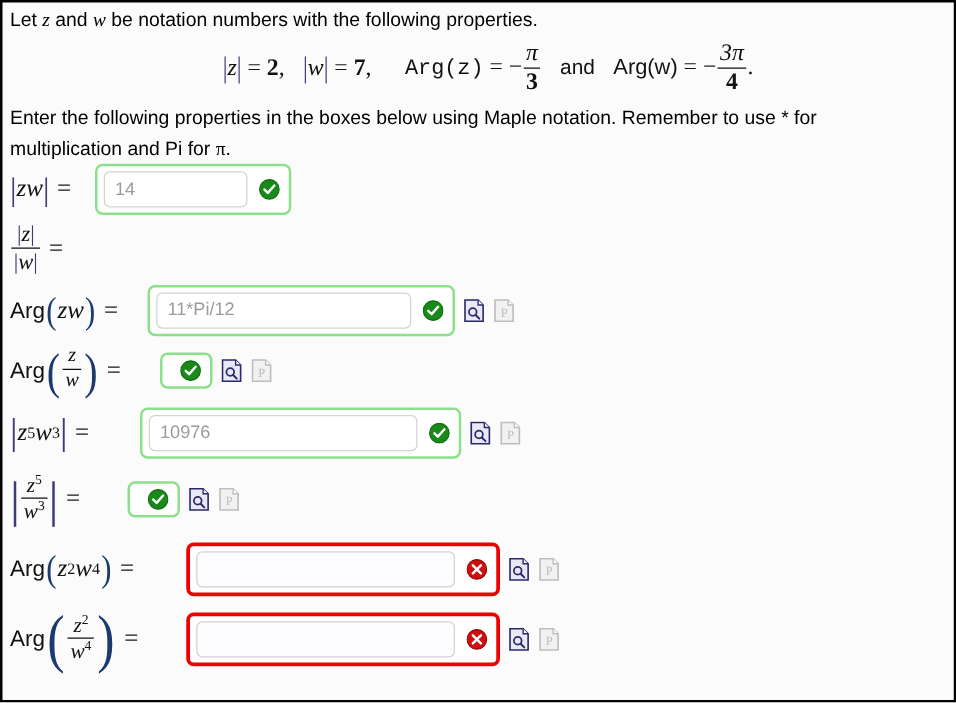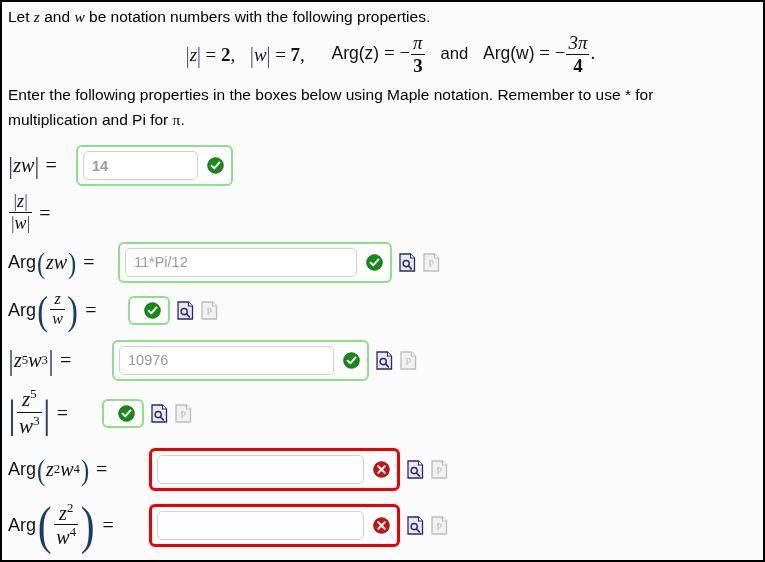--- a/index.html
+++ b/index.html
@@ -185,40 +185,40 @@
 <div id="page">
   <div class="inner">
 
     <p class="prose"><span>Let </span><span class="mathtext">z</span><span> and </span><span class="mathtext">w</span><span> be notation numbers with the following properties.</span></p>
 
     <div class="display-eq">
       <span class="grp"><span class="bar">|</span><span class="it">z</span><span class="bar">|</span><span class="up">&nbsp;</span><span class="up">=</span><span class="up">&nbsp;</span><span class="bold-num">2</span><span class="up">,</span></span><span class="gap-sm"></span>
 
       <span class="grp"><span class="bar">|</span><span class="it">w</span><span class="bar">|</span><span class="up">&nbsp;</span><span class="up">=</span><span class="up">&nbsp;</span><span class="bold-num">7</span><span class="up">,</span></span><span class="gap-md"></span>
 
-      <span class="grp"><span class="up" style="font-family:Liberation Sans, sans-serif;font-size:0.92em">Arg(z)</span><span class="up">&nbsp;</span><span class="up">=</span><span class="up">&nbsp;</span><span class="up">−</span><span class="frac"><span class="num it">π</span><span class="den bold-num">3</span></span></span><span class="gap-sm"></span>
+      <span class="grp"><span class="up" style="font-family:Liberation Mono, monospace;font-size:0.92em">Arg(z)</span><span class="up">&nbsp;</span><span class="up">=</span><span class="up">&nbsp;</span><span class="up">−</span><span class="frac"><span class="num it">π</span><span class="den bold-num">3</span></span></span><span class="gap-sm"></span>
 
       <span class="up" style="font-family:'Liberation Sans',sans-serif;font-size:0.88em">and</span><span class="gap-sm"></span>
 
       <span class="grp"><span class="up" style="font-family:'Liberation Sans',sans-serif;font-size:0.92em">Arg(w)</span><span class="up">&nbsp;</span><span class="up">=</span><span class="up">&nbsp;</span><span class="up">−</span><span class="frac"><span class="num it">3π</span><span class="den bold-num">4</span></span><span class="up">.</span></span>
     </div>
 
     <p class="prose">Enter the following properties in the boxes below using Maple notation.  Remember to use * for</p>
-    <p class="prose" style="margin-bottom:14px"><span>multiplication and Pi for </span><span class="mathtext" style="font-style:normal">π</span><span>.</span></p>
+    <p class="prose" style="margin-bottom:0"><span>multiplication and Pi for </span><span class="mathtext" style="font-style:normal">π</span><span>.</span></p>
 
     <div class="row">
       <div class="row-label" style="width:68px">
         <span class="tallbar" style="font-size:26px">|</span>
           <span class="it">z</span>
           <span class="it">w</span>
           <span class="tallbar" style="font-size:26px">|</span>
           <span class="eqsign">=</span>
       </div>
       <div class="answer-wrap correct">
-        <input class="ans-input" type="text" readonly="" style="width: 115px; font-weight: bold;" placeholder="14">
+        <input class="ans-input" type="text" readonly="" style="width: 115px;" placeholder="14">
         <svg class="status-icon" viewBox="0 0 20 20">
           <circle cx="10" cy="10" r="9.2" fill="#198a19"></circle>
           <circle cx="10" cy="10" r="9.2" fill="none" stroke="#0c6b0c" stroke-width="1"></circle>
           <path d="M5.4 10.2 L8.6 13.3 L14.7 6.4" fill="none" stroke="#ffffff" stroke-width="2.3" stroke-linecap="round" stroke-linejoin="round"></path>
         </svg>
       </div>
     </div>
 
     <div class="row" style="min-height:54px">
       <div class="row-label" style="width:68px">
@@ -233,21 +233,21 @@
     <div class="row" style="min-height:44px">
       <div class="row-label" style="width:110px">
         <span class="fnname">Arg</span>
           <span class="paren-small">(</span>
           <span class="it">z</span>
           <span class="it">w</span>
           <span class="paren-small">)</span>
           <span class="eqsign">=</span>
       </div>
       <div class="answer-wrap correct">
-        <input class="ans-input" type="text" readonly="" style="width: 232px;" placeholder="11*Pi/12">
+        <input class="ans-input" type="text" readonly="" style="width: 204px;" placeholder="11*Pi/12">
         <svg class="status-icon" viewBox="0 0 20 20">
           <circle cx="10" cy="10" r="9.2" fill="#198a19"></circle>
           <circle cx="10" cy="10" r="9.2" fill="none" stroke="#0c6b0c" stroke-width="1"></circle>
           <path d="M5.4 10.2 L8.6 13.3 L14.7 6.4" fill="none" stroke="#ffffff" stroke-width="2.3" stroke-linecap="round" stroke-linejoin="round"></path>
         </svg>
       </div>
       <div class="tool-icons">
         <svg class="tool-icon" viewBox="0 0 17 19">
           <path d="M1 1 H11.5 L15.5 5 V18 H1 Z" fill="#e8e8f6" stroke="#2a2a6a" stroke-width="1.3"></path>
           <path d="M11.5 1 V5 H15.5" fill="#ffffff" stroke="#2a2a6a" stroke-width="1.1"></path>
@@ -324,21 +324,21 @@
           <path d="M1 1 H11.5 L15.5 5 V18 H1 Z" fill="#f1f1f1" stroke="#bdbdbd" stroke-width="1.3"></path>
           <path d="M11.5 1 V5 H15.5" fill="#ffffff" stroke="#bdbdbd" stroke-width="1.1"></path>
           <text x="8.3" y="14.4" font-family="Liberation Serif, serif" font-size="10" fill="#bdbdbd" text-anchor="middle">P</text>
         </svg>
       </div>
     </div>
 
     <div class="row" style="min-height:58px">
       <div class="row-label" style="width:94px">
         <span class="tallbar" style="font-size:40px">|</span>
-          <span class="frac" style="font-size:21px">
+          <span class="frac" style="font-size:17px">
             <span class="num"><span class="it">z</span><sup class="exp">5</sup></span>
             <span class="den"><span class="it">w</span><sup class="exp">3</sup></span>
           </span>
           <span class="tallbar" style="font-size:40px">|</span>
           <span class="eqsign">=</span>
       </div>
       <div class="answer-wrap correct">
         <svg class="status-icon" viewBox="0 0 20 20">
           <circle cx="10" cy="10" r="9.2" fill="#198a19"></circle>
           <circle cx="10" cy="10" r="9.2" fill="none" stroke="#0c6b0c" stroke-width="1"></circle>
@@ -391,21 +391,21 @@
           <path d="M11.5 1 V5 H15.5" fill="#ffffff" stroke="#bdbdbd" stroke-width="1.1"></path>
           <text x="8.3" y="14.4" font-family="Liberation Serif, serif" font-size="10" fill="#bdbdbd" text-anchor="middle">P</text>
         </svg>
       </div>
     </div>
 
     <div class="row" style="min-height:58px">
       <div class="row-label" style="width:141px">
         <span class="fnname">Arg</span>
           <span class="paren-big" style="font-size:52px">(</span>
-          <span class="frac" style="font-size:20px">
+          <span class="frac" style="font-size:17px">
             <span class="num"><span class="it">z</span><sup class="exp">2</sup></span>
             <span class="den"><span class="it">w</span><sup class="exp">4</sup></span>
           </span>
           <span class="paren-big" style="font-size:52px">)</span>
           <span class="eqsign">=</span>
       </div>
       <div class="answer-wrap incorrect">
         <input class="ans-input empty" type="text" readonly="" style="width: 207px;" placeholder="">
         <svg class="status-icon" viewBox="0 0 20 20">
           <circle cx="10" cy="10" r="9.2" fill="#cc1111"></circle>

